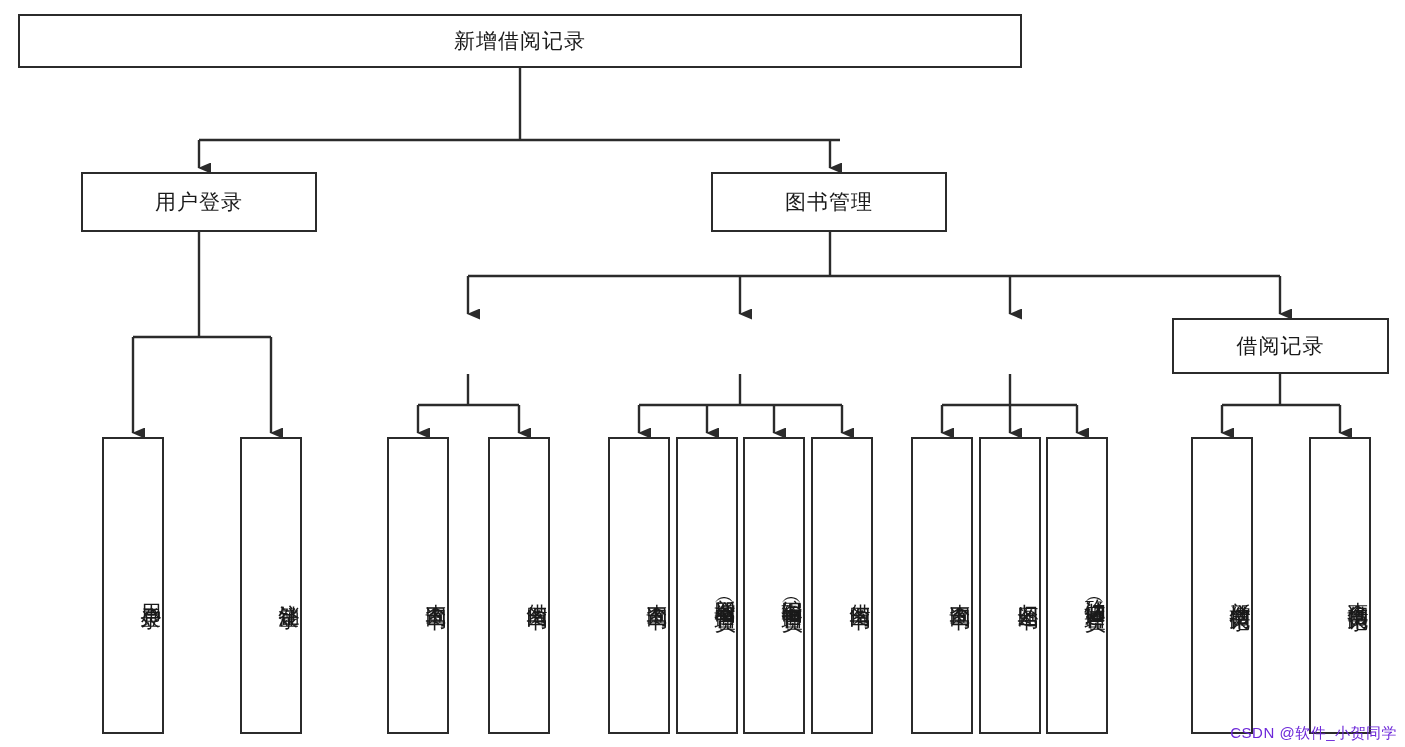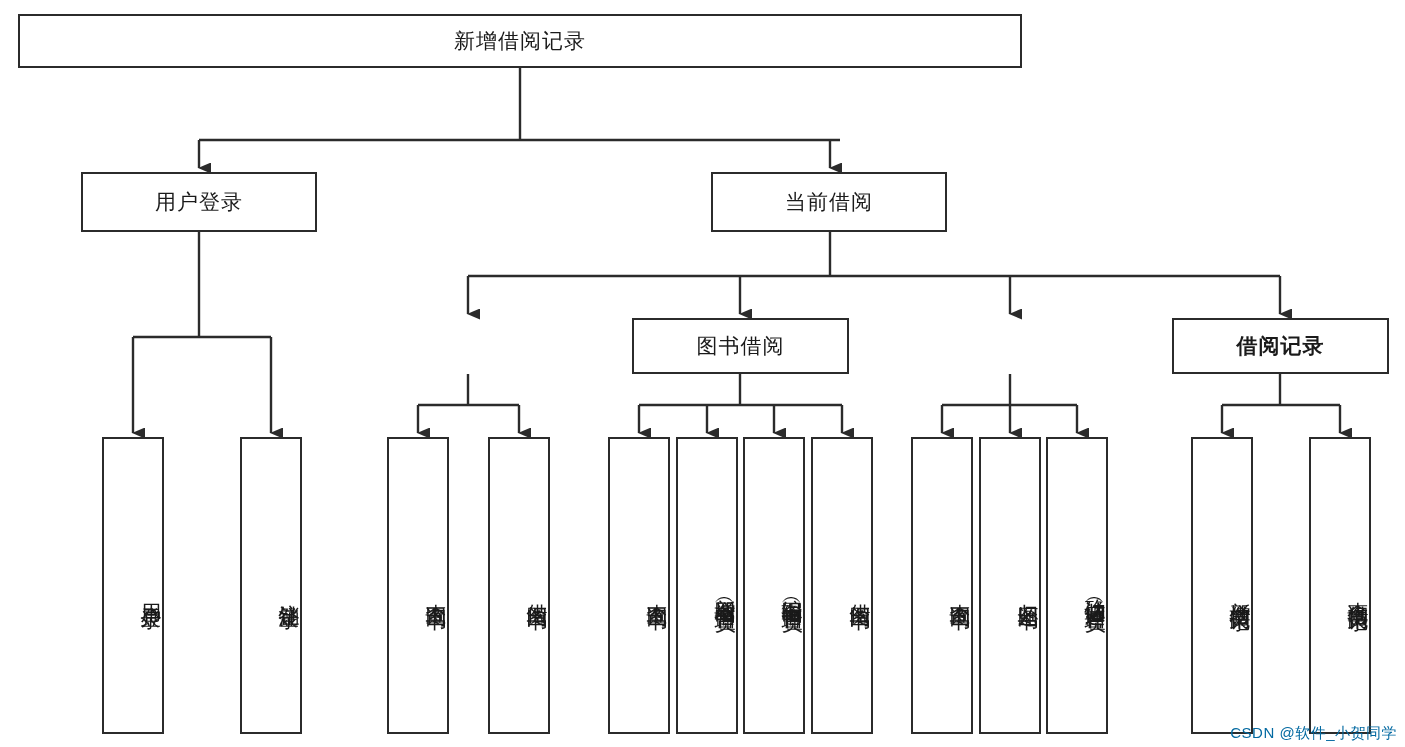--- a/index.html
+++ b/index.html
@@ -51,21 +51,21 @@
   .node.vert .vlabel {
     writing-mode: vertical-rl;
     text-orientation: upright;
     white-space: nowrap;
   }
   .watermark {
     position: absolute;
     right: 8px;
     bottom: 4px;
     font-size: 15px;
-    color: #0369a1;
+    color: #6d28d9;
     letter-spacing: 0.5px;
     white-space: nowrap;
     pointer-events: none;
   }
 </style>
 </head>
 <body>
 
 <div id="canvas">
 
@@ -123,27 +123,24 @@
   </svg>
 
   <div class="node horiz" style="left:18px; top:14px; width:1004px; height:54px;">
     <span>新增借阅记录</span>
   </div>
 
   <div class="node horiz" style="left:81px; top:172px; width:236px; height:60px;">
     <span>用户登录</span>
   </div>
   <div class="node horiz" style="left:711px; top:172px; width:236px; height:60px;">
-    <span>当前借阅</span>
+    <span>图书管理</span>
   </div>
 
-  <div class="node horiz" style="left:632px; top:318px; width:217px; height:56px;">
-    <span>图书借阅</span>
-  </div>
-  <div class="node horiz" style="left:1172px; top:318px; width:217px; height:56px;font-weight:bold;">
+  <div class="node horiz" style="left:1172px; top:318px; width:217px; height:56px;">
     <span>借阅记录</span>
   </div>
 
   <div class="node vert" style="left:102px; top:437px; width:62px; height:297px;">
     <span class="vlabel">用户登录</span>
   </div>
   <div class="node vert" style="left:240px; top:437px; width:62px; height:297px;">
     <span class="vlabel">注销登录</span>
   </div>
 

